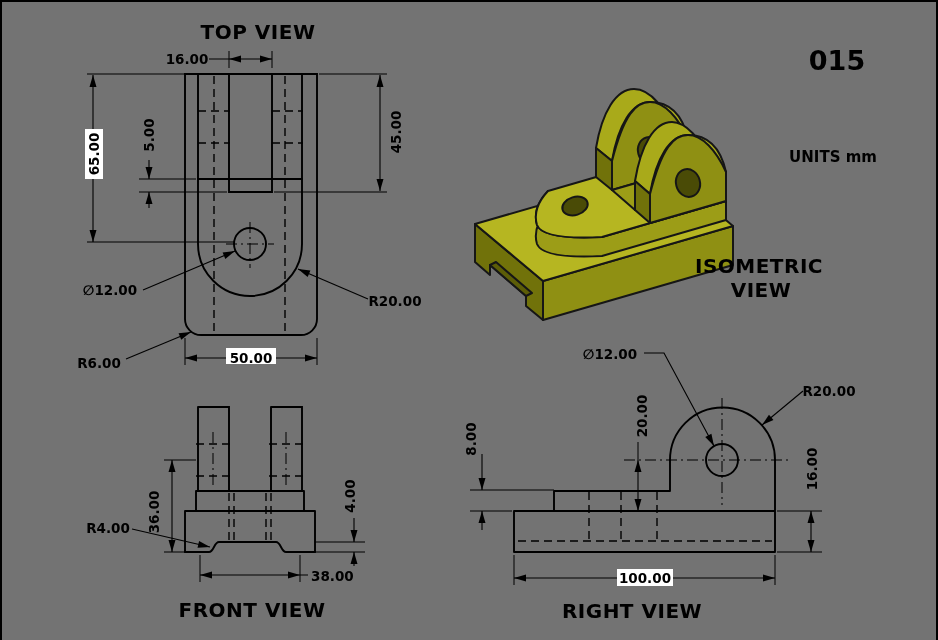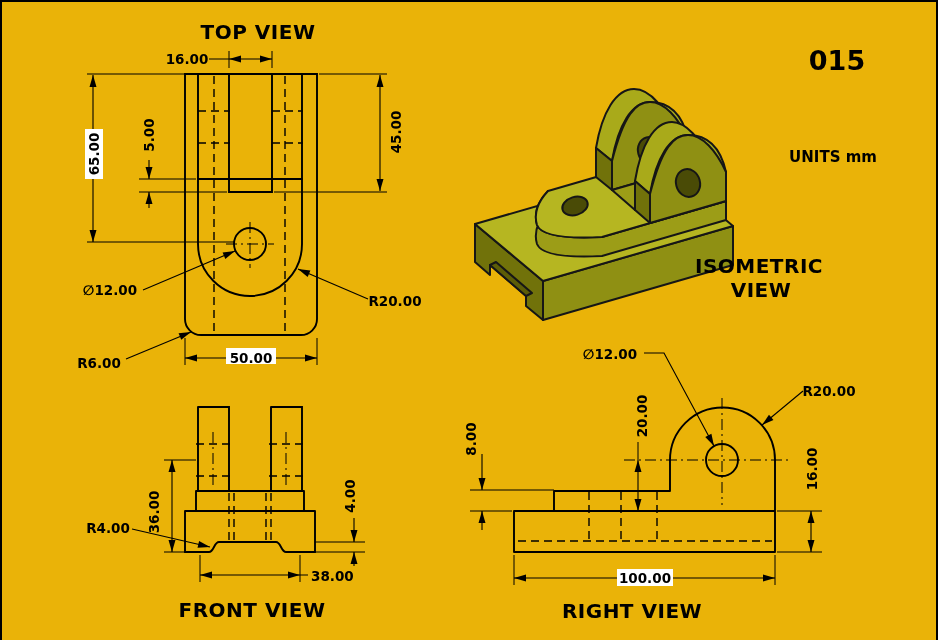--- a/index.html
+++ b/index.html
@@ -1,16 +1,16 @@
 <!DOCTYPE html>
 <html><head>
 <meta charset="utf-8">
 <style>
   html,body{margin:0;padding:0;background:#fff;}
-  #canvas{position:relative;width:938px;height:640px;background:#eab308;overflow:hidden;
+  #canvas{position:relative;width:938px;height:640px;background:#737373;overflow:hidden;
           border-top:2px solid #000;border-left:2px solid #000;border-right:2px solid #000;
           box-sizing:border-box;font-family:"DejaVu Sans",sans-serif;}
   svg{position:absolute;left:0;top:0;}
   .ol{stroke:#000;stroke-width:1.9;fill:none;stroke-linecap:round;}
   .thin{stroke:#000;stroke-width:1;fill:none;}
   .hid{stroke:#000;stroke-width:1.4;fill:none;stroke-dasharray:8,5;}
   .cl{stroke:#000;stroke-width:1;fill:none;stroke-dasharray:11,4,2,4;}
   .dim{stroke:#000;stroke-width:1.1;fill:none;}
   text{fill:#000;}
   .d{font:bold 13.5px "DejaVu Sans",sans-serif;}

